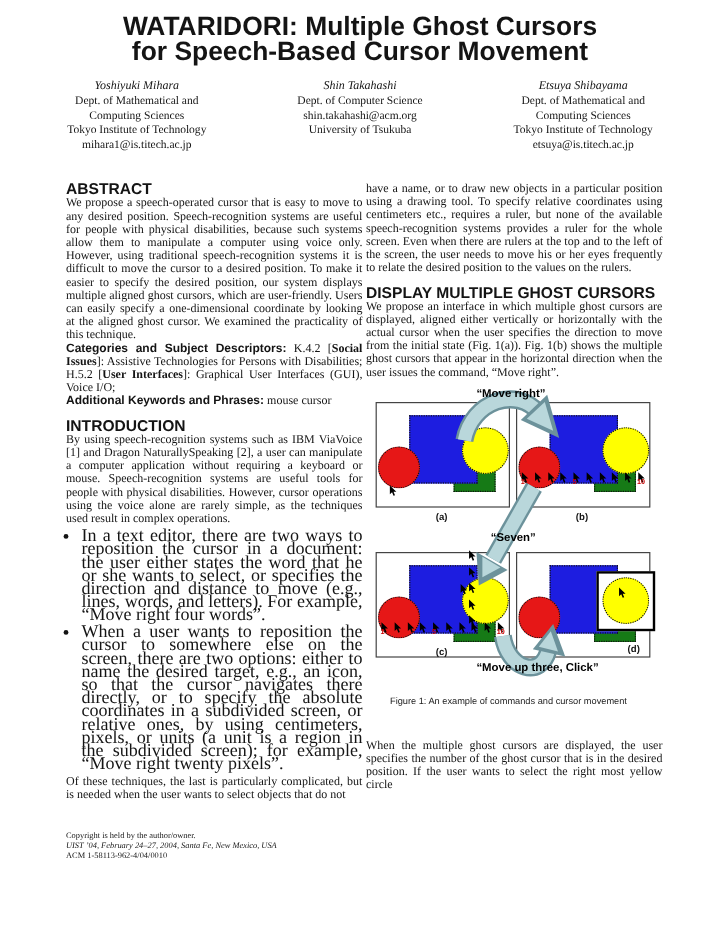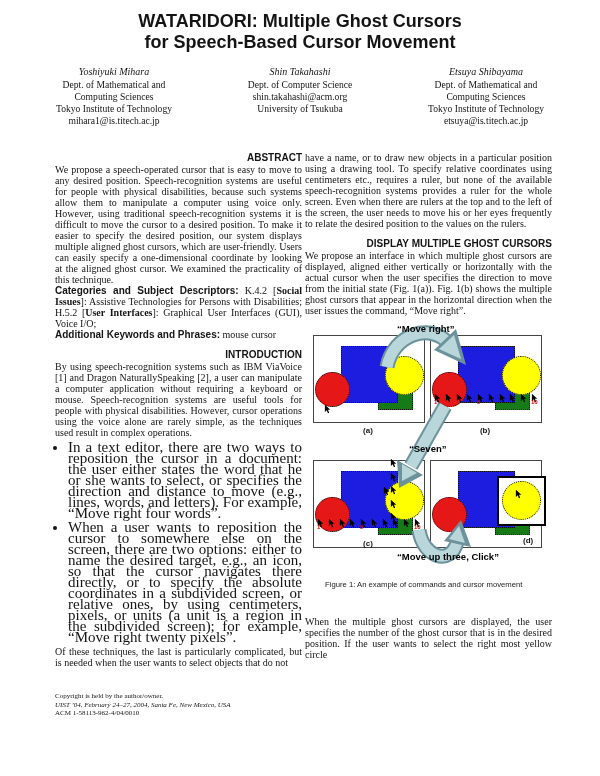--- a/index.html
+++ b/index.html
@@ -1,29 +1,29 @@
 <!DOCTYPE html>
 <html style="--blue: #1d1de0; --green: #167a16; --red: #e61717; --yellow: #ffff00; --arrowfill: #b9d7db; --arrowstroke: #6c929b; --gnum: #cc0000;"><head>
 <meta charset="utf-8">
 <style>
   html,body{margin:0;padding:0;}
   body{width:600px;height:776px;background:#ffffff;position:relative;overflow:hidden;
        font-family:"Liberation Serif",serif;color:#141414;}
   .title{text-align:center;font-family:"Liberation Sans",sans-serif;font-weight:bold;
-         font-size:18px;line-height:21px;padding-top:11px;}
+         font-size:22px;line-height:21px;padding-top:11px;}
   .authors{display:flex;justify-content:center;margin-top:13px;}
   .author{width:186px;text-align:center;font-size:9.6px;line-height:12px;}
   .author .name{font-style:italic;font-size:10px;margin-bottom:1px;}
   .cols{position:absolute;top:152px;left:55px;width:500px;}
   .col{position:absolute;top:0;width:247px;}
   .col-left{left:0;}
   .col-right{left:250px;}
   p{margin:0;text-align:justify;font-size:10px;line-height:11px;}
-  .h{font-family:"Liberation Sans",sans-serif;font-weight:bold;font-size:10px;
-     line-height:11px;margin:9px 0 1px 0;text-align:right;}
+  .h{font-family:"Liberation Sans",sans-serif;font-weight:bold;font-size:13px;
+     line-height:11px;margin:9px 0 1px 0;}
   .h.first{margin-top:0;}
   .inlabel{font-family:"Liberation Sans",sans-serif;font-weight:bold;}
   .bsec{font-weight:bold;}
   .mt{}
   ul{margin:4px 0 0 0;padding-left:13px;}
   li{font-size:15px;line-height:11px;text-align:justify;margin-bottom:3px;}
   .copyright{margin-top:24px;font-size:7px;line-height:8.6px;}
   .copyright .it{font-style:italic;}
   
   .figure{position:relative;width:250px;height:252px;margin-top:4px;}

